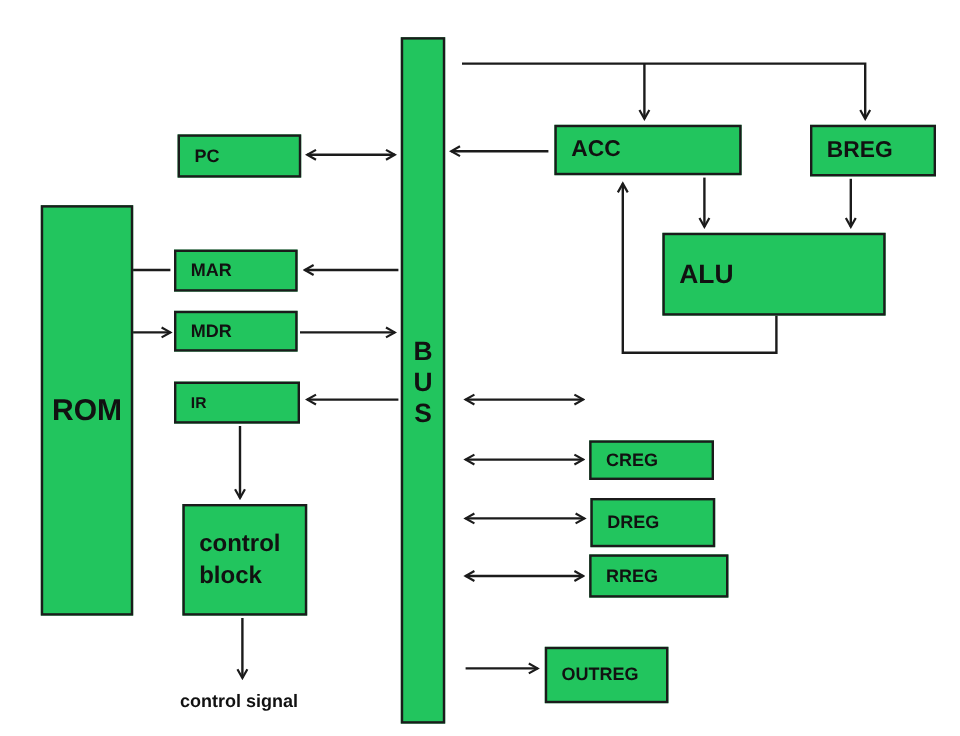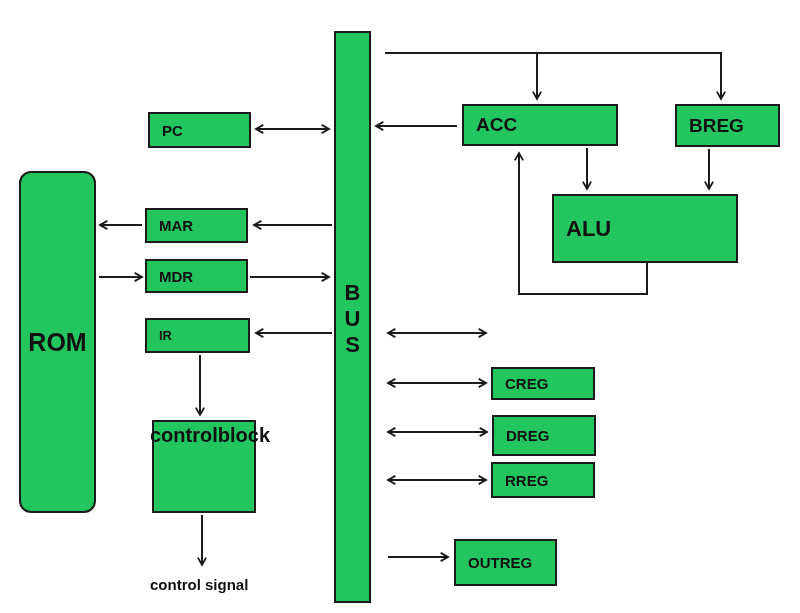--- a/index.html
+++ b/index.html
@@ -30,36 +30,36 @@
     font-weight: bold;
     display: flex;
     align-items: center;
     padding-left: 12px;
     white-space: nowrap;
   }
   
   .n-bus    { left:334px; top:31px;  width:37px;  height:572px;
               flex-direction:column; align-items:center; padding:247px 0 0 0;
               font-size:22px; line-height:26px; }
-  .n-rom    { left:19px;  top:171px; width:77px;  height:342px;
-              justify-content:center; padding-left:0; font-size:25px;border-radius:12px; }
+  .n-rom    { left:34px;  top:171px; width:77px;  height:342px;
+              justify-content:center; padding-left:0; font-size:25px; }
   .n-pc     { left:148px; top:112px; width:103px; height:36px; font-size:15px; }
   .n-mar    { left:145px; top:208px; width:103px; height:35px; font-size:15px; }
   .n-mdr    { left:145px; top:259px; width:103px; height:34px; font-size:15px; }
   .n-ir     { left:145px; top:318px; width:105px; height:35px; font-size:13px; }
   .n-cb     { left:152px; top:420px; width:104px; height:93px;
-              flex-direction:row; align-items:flex-start; justify-content:center;
+              flex-direction:column; align-items:flex-start; justify-content:center;
               font-size:20px; line-height:27px; }
   .n-acc    { left:462px; top:104px; width:156px; height:42px; font-size:19px; }
   .n-breg   { left:675px; top:104px; width:105px; height:43px; font-size:19px; }
   .n-alu    { left:552px; top:194px; width:186px; height:69px; font-size:22px; }
   .n-tmpreg { left:491px; top:317px; width:104px; height:35px; font-size:15px; }
   .n-creg   { left:491px; top:367px; width:104px; height:33px; font-size:15px; }
   .n-dreg   { left:492px; top:415px; width:104px; height:41px; font-size:15px; }
-  .n-rreg   { left:491px; top:462px; width:104px; height:36px; font-size:15px; }
+  .n-rreg   { left:491px; top:462px; width:116px; height:36px; font-size:15px; }
   .n-outreg { left:454px; top:539px; width:103px; height:47px; font-size:15px; }
   .free-label {
     position: absolute;
     left: 150px; top: 576px; width: 115px;
     text-align: left;
     font-size: 15px;
     font-weight: bold;
     color: #111111;
     white-space: nowrap;
   }

